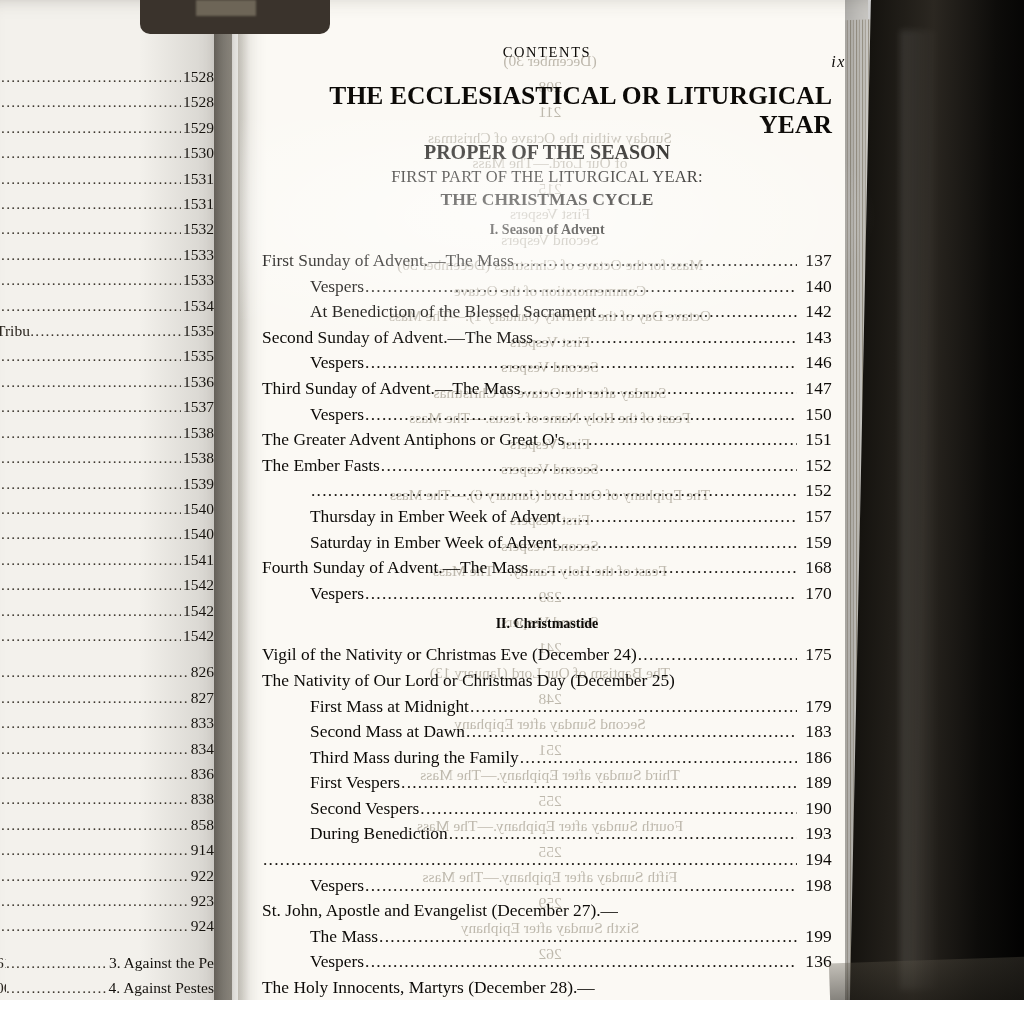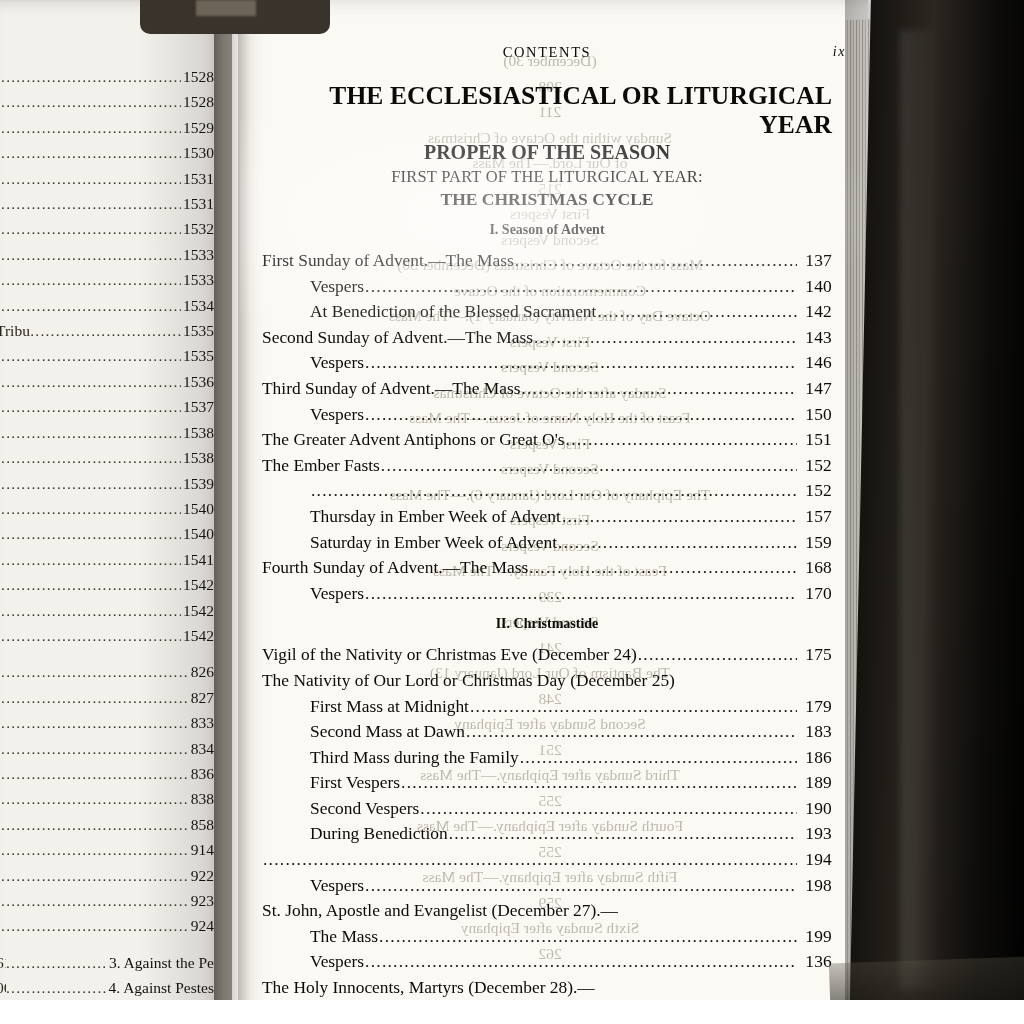--- a/index.html
+++ b/index.html
@@ -183,22 +183,22 @@
   .runhead {
     display: flex;
     justify-content: center;
     position: relative;
     font-size: 14.5px;
     letter-spacing: 1.6px;
     margin-bottom: 20px;
   }
   .folio {
     position: absolute;
-    right: -14px; top: 0;
-    font-size: 14px;
+    right: -14px; top: 9px;
+    font-size: 16px;
     font-style: italic;
   }
   h1.title {
     font-size: 25.5px;
     font-weight: bold;
     text-align: right;
     margin: 2px 0 2px 0;
     letter-spacing: 0.1px;
     line-height: 29px;
   }

